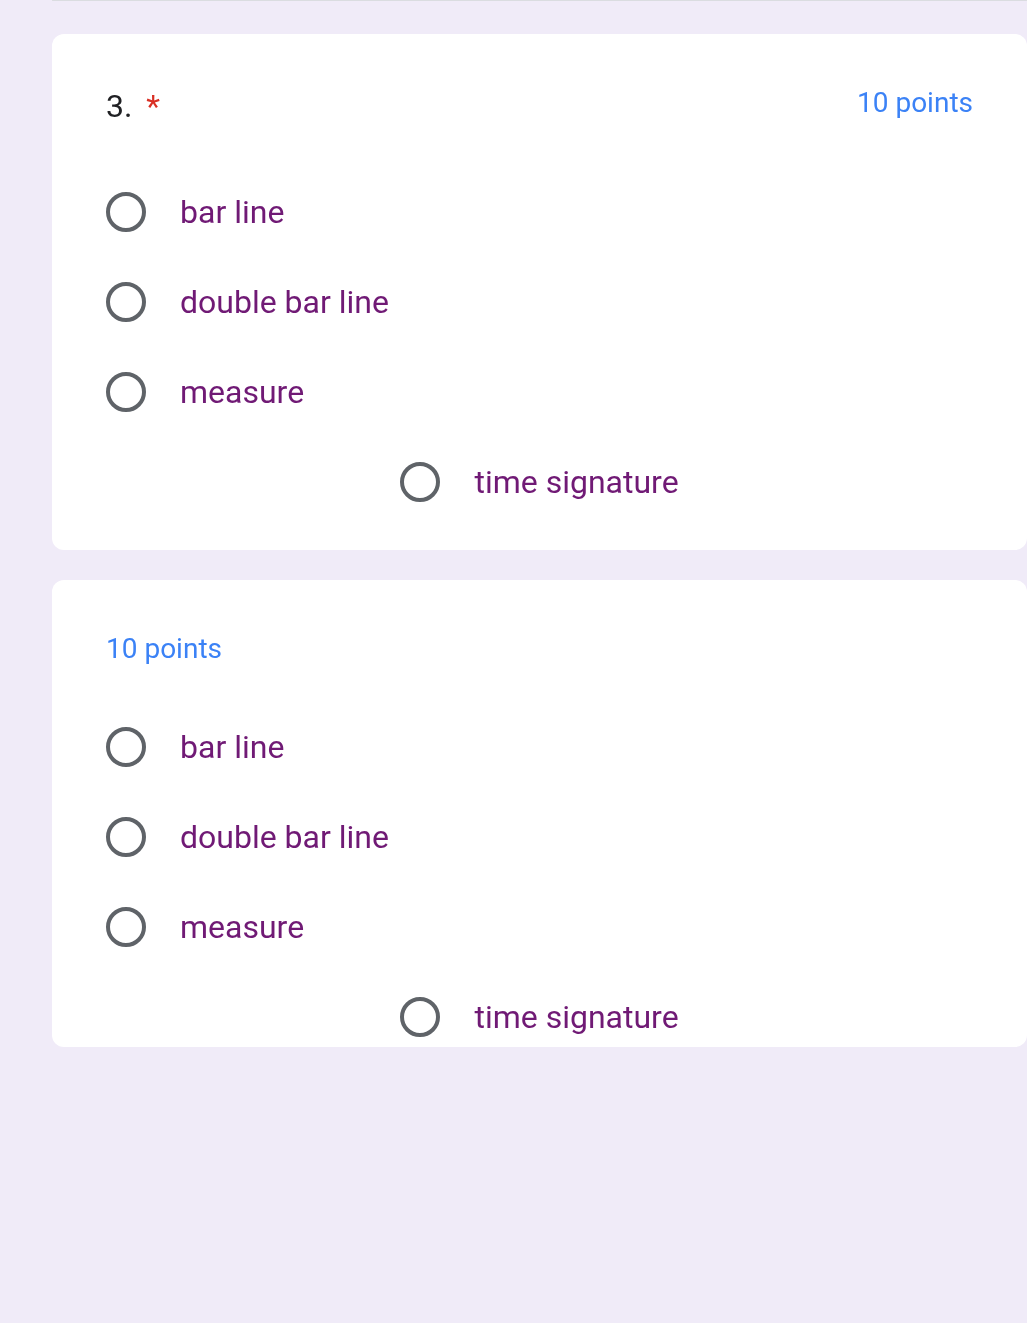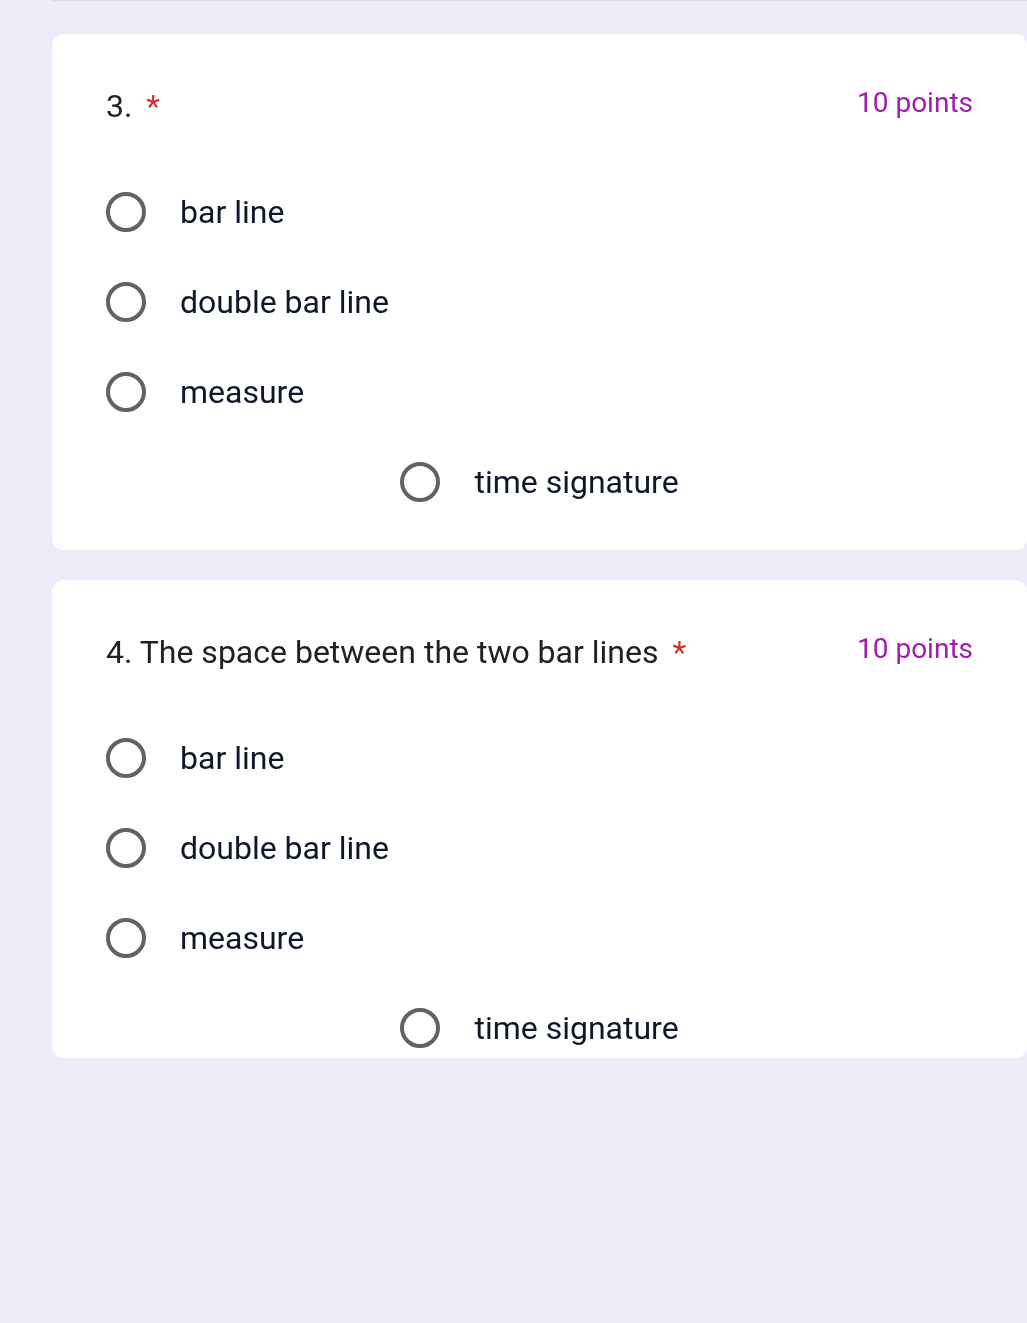--- a/index.html
+++ b/index.html
@@ -32,21 +32,21 @@
       line-height: 1.5;
       flex: 1;
       padding-right: 24px;
     }
     .required-star {
       color: #d93025;
       margin-left: 6px;
     }
     .points {
       font-size: 28px;
-      color: #a21caf;
+      color: #3b82f6;
       white-space: nowrap;
       padding-top: 4px;
     }
     .option {
       display: flex;
       align-items: center;
       margin-bottom: 50px;
       cursor: pointer;
     }
     .option:last-child {
@@ -56,21 +56,21 @@
     .radio-circle {
       width: 40px;
       height: 40px;
       border: 4px solid #5f6368;
       border-radius: 50%;
       flex-shrink: 0;
       margin-right: 34px;
     }
     .option-label {
       font-size: 32px;
-      color: #0f172a;
+      color: #701a75;
     }
     .top-divider {
       height: 4px;
       background-color: #f0ebf8;
       border-top: 1px solid #dadce0;
       margin-left: 52px;
       border-radius: 0 0 12px 12px;
     }
   </style>
 </head>
@@ -100,25 +100,20 @@
     <div class="option-label">measure</div>
   </div>
   <div class="option">
     <div class="radio-circle"></div>
     <div class="option-label">time signature</div>
   </div>
 </div>
 
 <div class="card" style="padding-bottom:10px;">
   <div class="card-header">
-    <div class="question-title">
-      <span>4.</span>
-      <span>The space between the two bar lines</span>
-      <span class="required-star">*</span>
-    </div>
     <div class="points">10 points</div>
   </div>
   <div class="option">
     <div class="radio-circle"></div>
     <div class="option-label">bar line</div>
   </div>
   <div class="option">
     <div class="radio-circle"></div>
     <div class="option-label">double bar line</div>
   </div>

